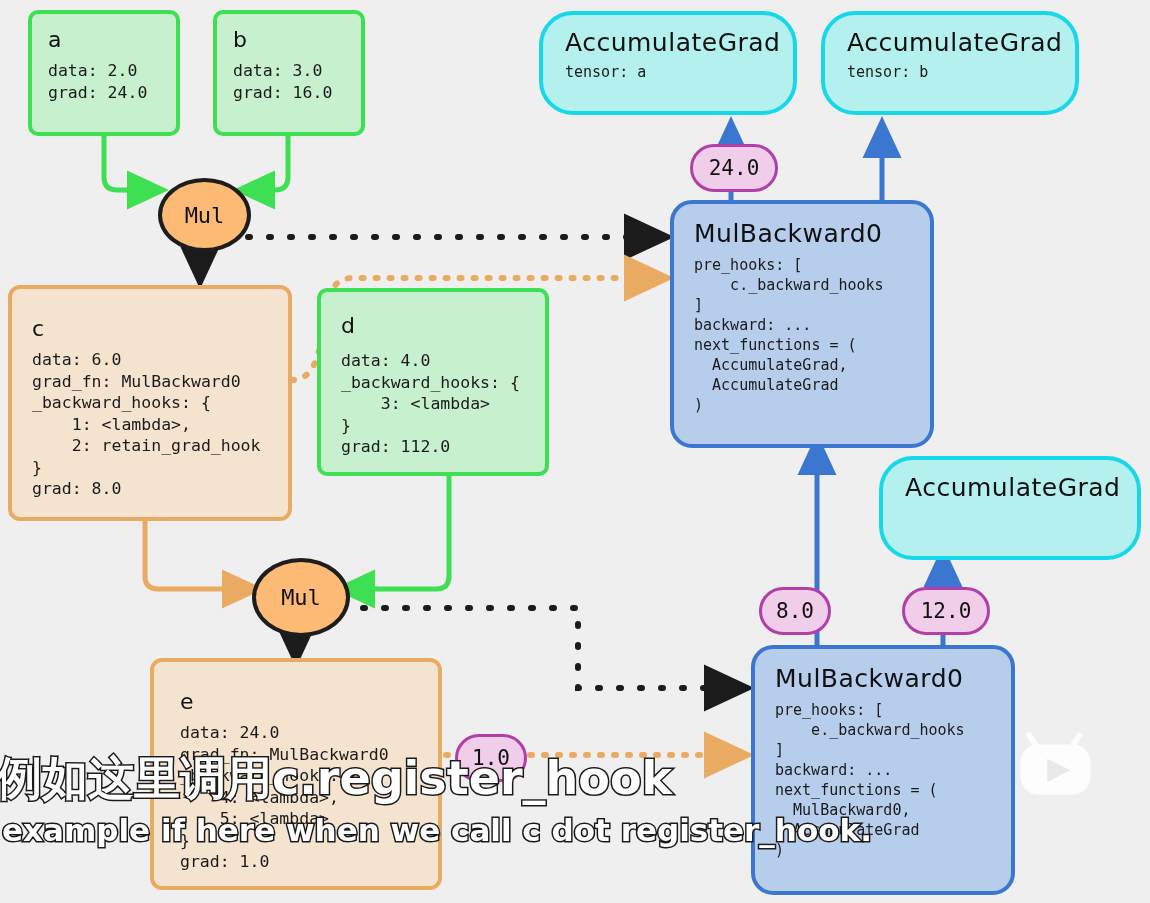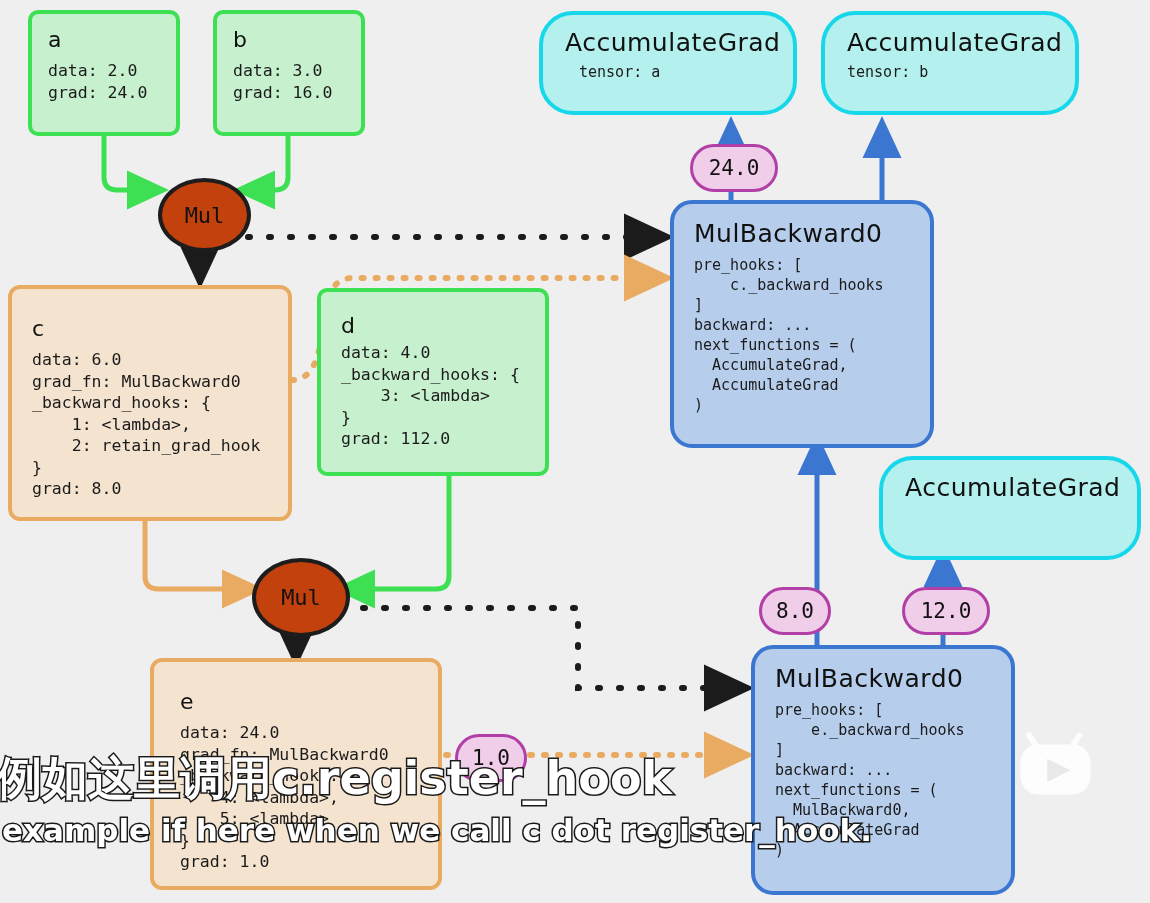--- a/index.html
+++ b/index.html
@@ -18,21 +18,21 @@
   
   .blue{background:#b6cdec;border-color:#3b77d1;border-width:4px;border-radius:22px;}
   
   .cyan{background:#b3f0ee;border-color:#16d8ea;border-width:4px;border-radius:34px;}
 
   .small-title{font-size:22px;line-height:24px;}
   .big-title{font-size:25px;line-height:28px;letter-spacing:.5px;}
   .code{font-size:16.5px;line-height:21.5px;}
   .code-sm{font-size:15px;line-height:20px;}
 
-  .mul{position:absolute;border-radius:50%;background:#c2410c;border:4px solid #1d1d1d;
+  .mul{position:absolute;border-radius:50%;background:#fdba74;border:4px solid #1d1d1d;
        display:flex;align-items:center;justify-content:center;
        font-family:"DejaVu Sans Mono",monospace;font-size:22px;color:#111;}
 
   .badge{position:absolute;background:#f0cde8;border:3px solid #b23fa8;border-radius:999px;
          display:flex;align-items:center;justify-content:center;
          font-family:"DejaVu Sans Mono",monospace;font-size:21px;color:#111;}
   .sub-cn{position:absolute;left:-4px;top:748px;font-family:"DejaVu Sans",sans-serif;
           font-size:46px;font-weight:700;color:#fff;
           -webkit-text-stroke:3px #1a1a1a;paint-order:stroke fill;white-space:nowrap;}
   .sub-en{position:absolute;left:2px;top:812px;font-family:"DejaVu Sans",sans-serif;
@@ -116,21 +116,21 @@
 grad_fn: MulBackward0
 _backward_hooks: {
     1: &lt;lambda&gt;,
     2: retain_grad_hook
 }
 grad: 8.0</div>
   </div>
 
   <div class="node green" style="left:317px;top:288px;width:232px;height:188px;padding:22px 20px 14px 20px;">
     <div class="title small-title">d</div>
-    <div class="body code" style="margin-top:4px;">data: 4.0
+    <div class="body code" style="margin-top:12px;">data: 4.0
 _backward_hooks: {
     3: &lt;lambda&gt;
 }
 grad: 112.0</div>
   </div>
 
   <div class="mul" style="left:252px;top:558px;width:90px;height:71px;">
     <span>Mul</span>
   </div>
 
@@ -140,21 +140,21 @@
 grad_fn: MulBackward0
 _backward_hooks: {
     4: &lt;lambda&gt;,
     5: &lt;lambda&gt;
 }
 grad: 1.0</div>
   </div>
 
   <div class="node cyan" style="left:539px;top:11px;width:258px;height:104px;padding:14px 22px;">
     <div class="title big-title">AccumulateGrad</div>
-    <div class="body code-sm" style="margin-top:5px;margin-left:14px;">tensor: a</div>
+    <div class="body code-sm" style="margin-top:5px;">tensor: a</div>
   </div>
 
   <div class="node cyan" style="left:821px;top:11px;width:258px;height:104px;padding:14px 22px;">
     <div class="title big-title">AccumulateGrad</div>
     <div class="body code-sm" style="margin-top:5px;">tensor: b</div>
   </div>
 
   <div class="node cyan" style="left:879px;top:456px;width:262px;height:104px;padding:14px 22px;">
     <div class="title big-title">AccumulateGrad</div>
   </div>

